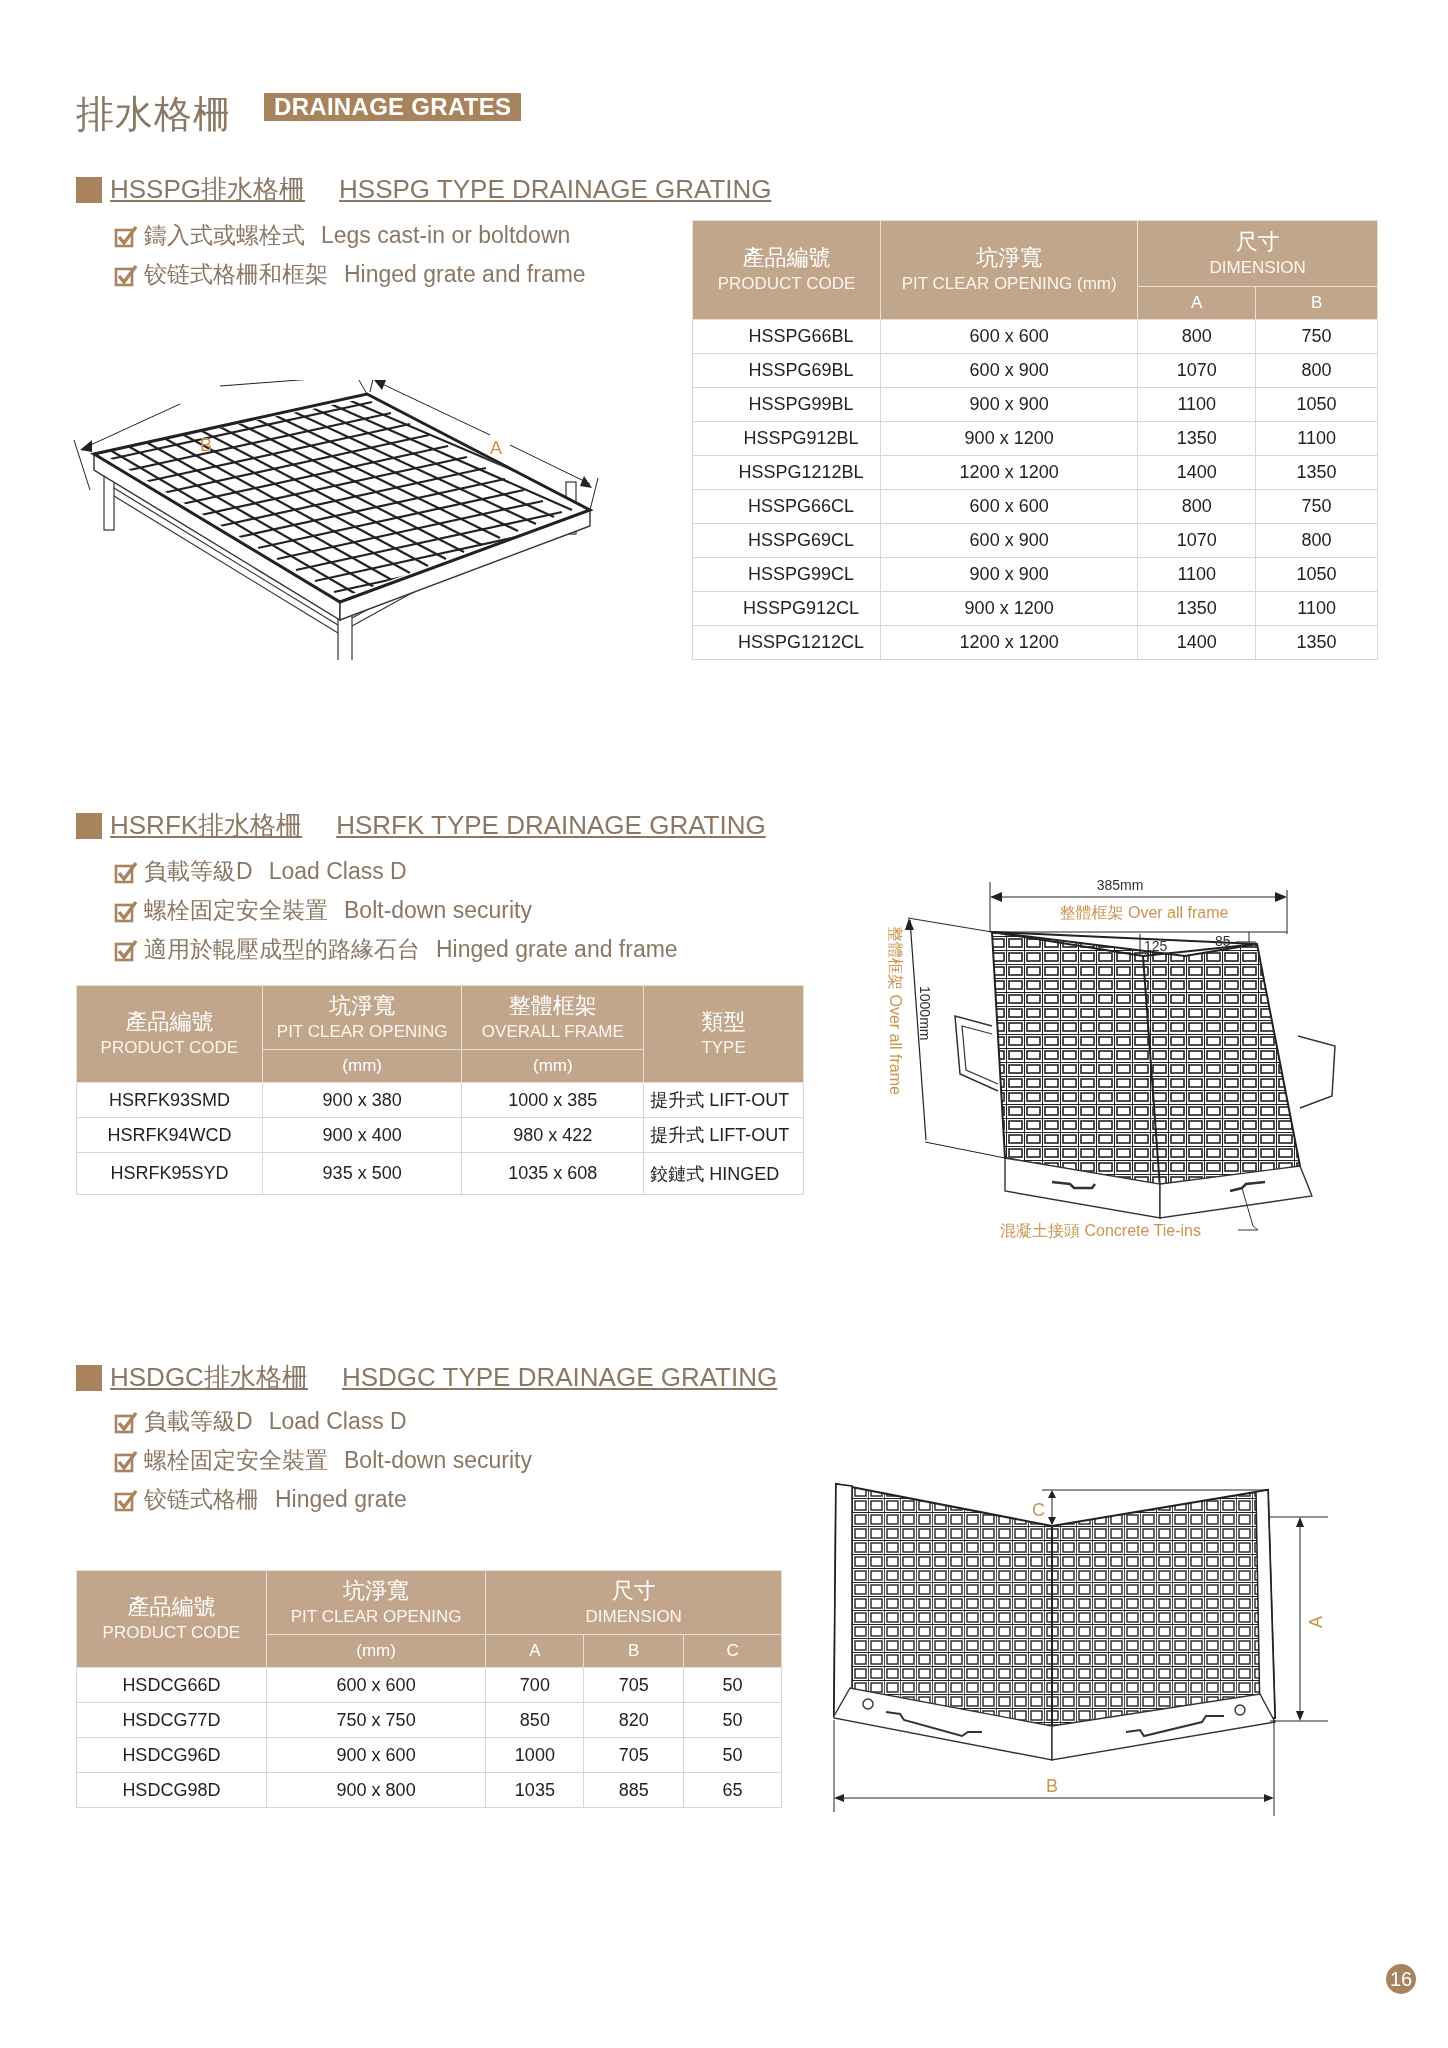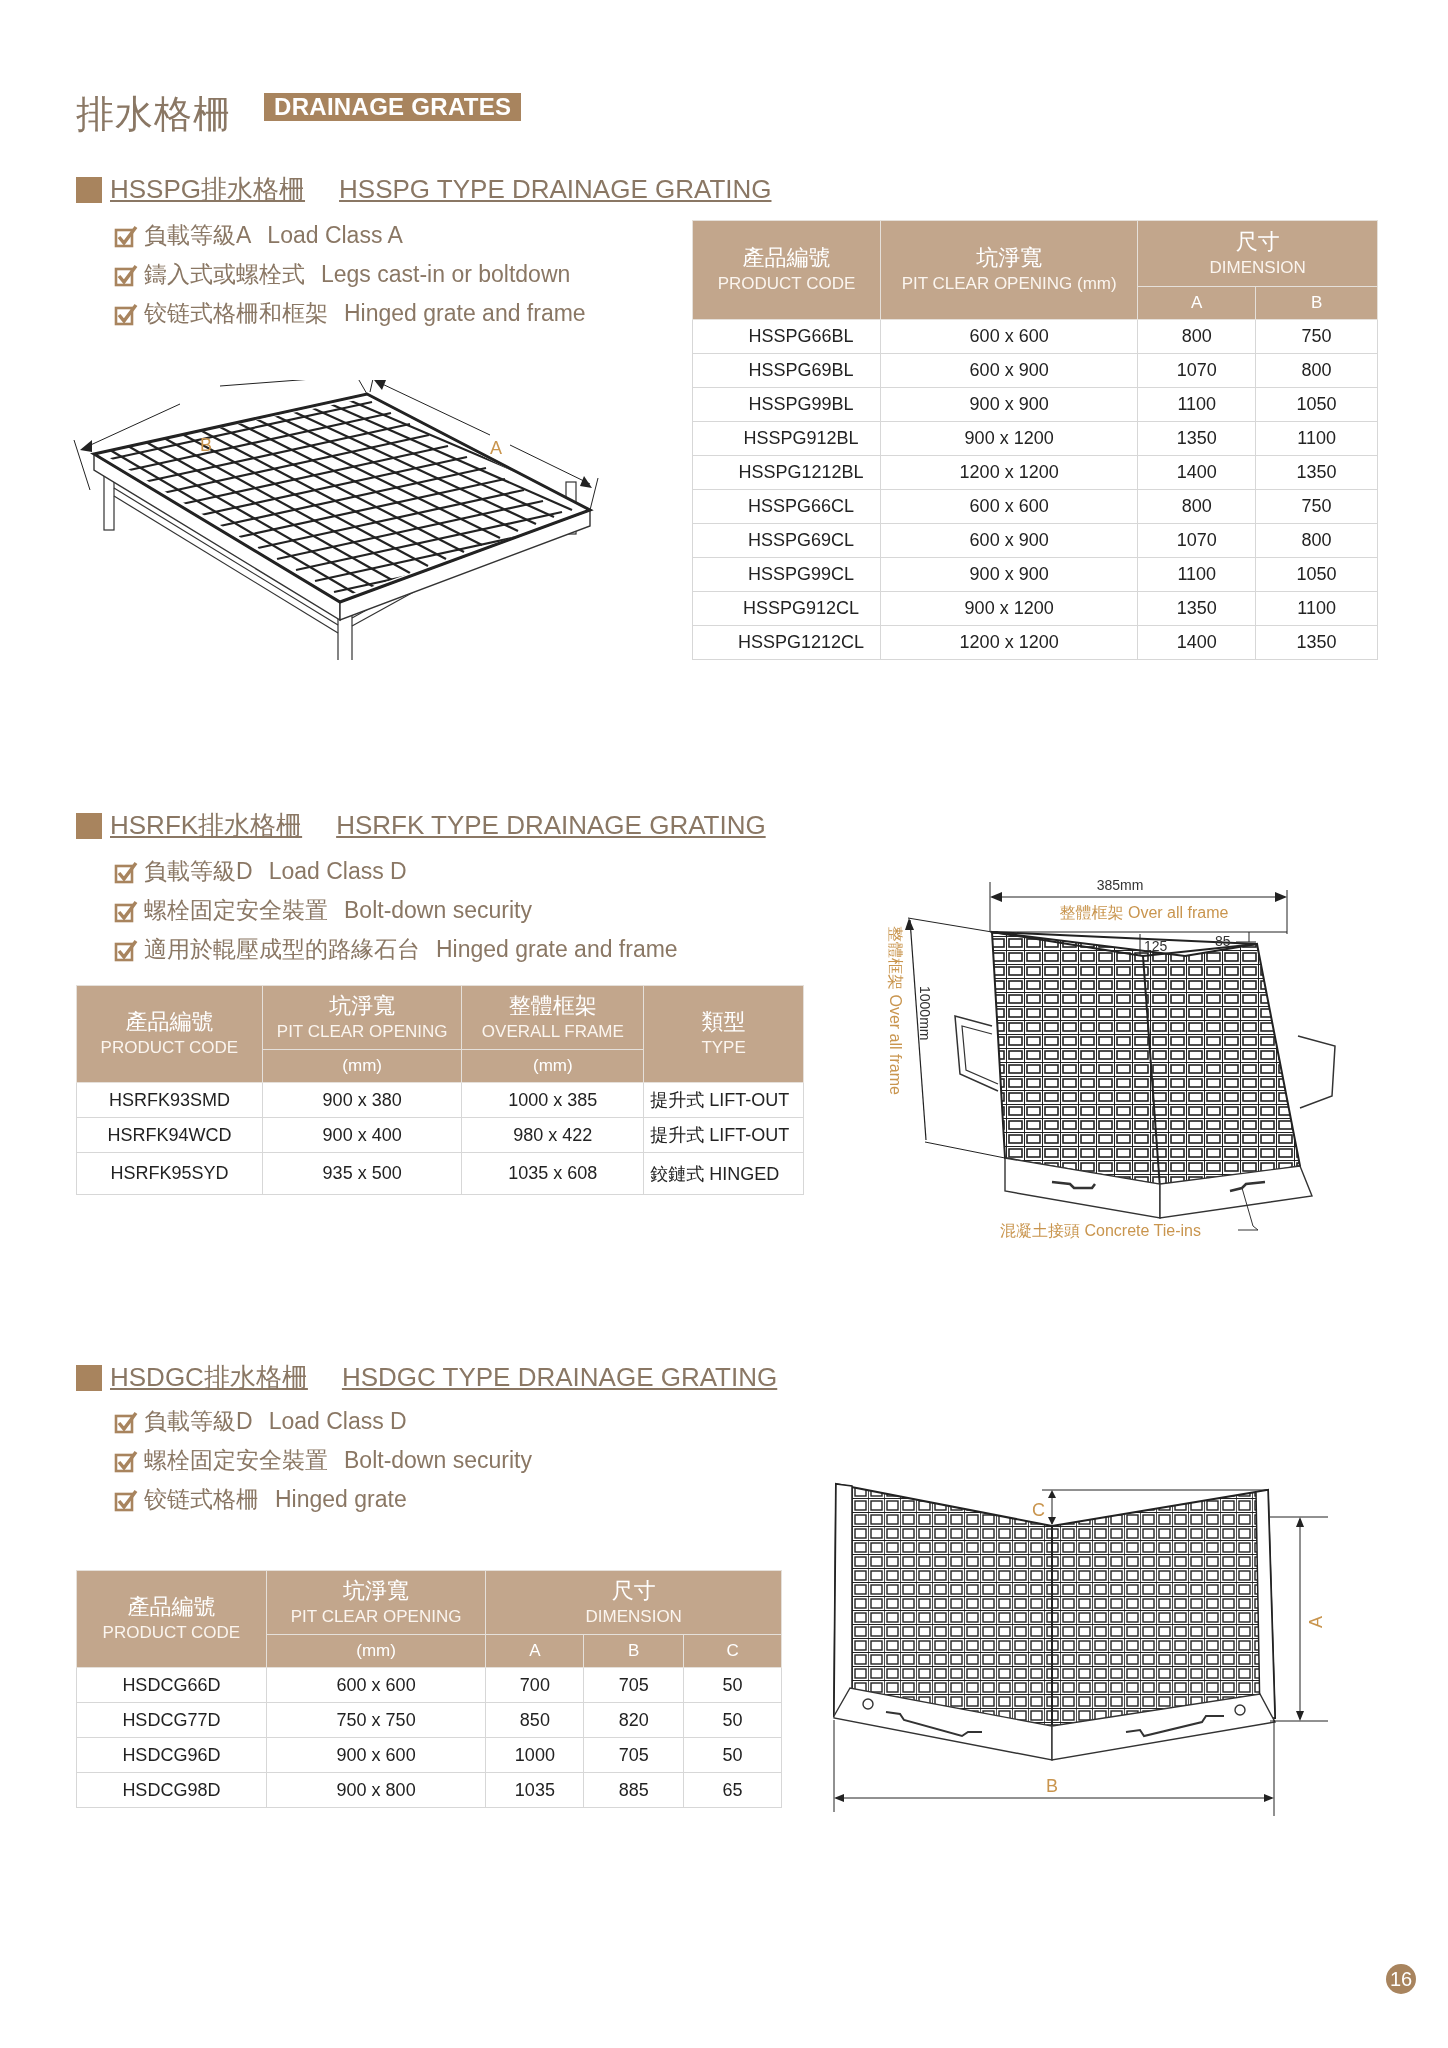--- a/index.html
+++ b/index.html
@@ -35,28 +35,20 @@
 
 <div class="abs page-title-zh">排水格柵</div>
 <div class="abs page-title-badge">DRAINAGE GRATES</div>
 
 <div class="abs sec-head" style="left:76px; top:172px;">
   <span class="sec-sq"></span>
   <span class="sec-zh">HSSPG排水格柵</span>
   <span>HSSPG TYPE DRAINAGE GRATING</span>
 </div>
 <ul class="abs feat-list" style="left:114px; top:216px;">
-  <li class="feat">
-    <svg class="chk" viewBox="0 0 24 24">
-        <rect x="2" y="6" width="16" height="16" fill="none" stroke="#a8845e" stroke-width="2.6"></rect>
-        <path d="M5 13 L10 19 L22 3" fill="none" stroke="#a8845e" stroke-width="3.5"></path>
-      </svg>
-    <span class="feat-zh">負載等級A</span>
-      <span>Load Class A</span>
-  </li>
   <li class="feat">
     <svg class="chk" viewBox="0 0 24 24">
         <rect x="2" y="6" width="16" height="16" fill="none" stroke="#a8845e" stroke-width="2.6"></rect>
         <path d="M5 13 L10 19 L22 3" fill="none" stroke="#a8845e" stroke-width="3.5"></path>
       </svg>
     <span class="feat-zh">鑄入式或螺栓式</span>
       <span>Legs cast-in or boltdown</span>
   </li>
   <li class="feat">
     <svg class="chk" viewBox="0 0 24 24">

